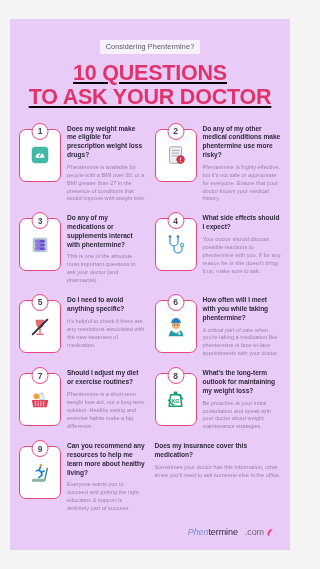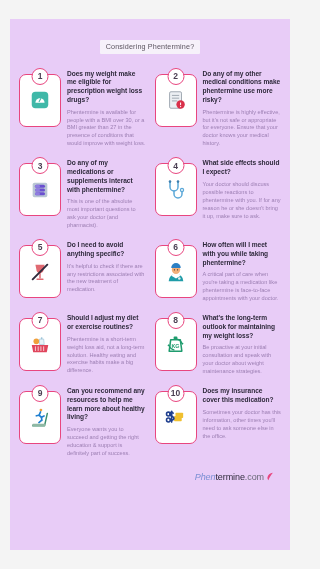--- a/index.html
+++ b/index.html
@@ -95,30 +95,34 @@
     padding-right: 16px;
     text-align: right;
     display: flex;
     align-items: center;
     justify-content: flex-end;
     gap: 2px;
   }
   .brand { font-size: 9px; letter-spacing: -.01em; }
   .brand .b1 { color: #7b8fd4; font-style: italic; }
   .brand .b2 { color: #2f2a3c; font-weight: normal; }
-  .brand .b3 { color: #6a6a78; }
+  .brand .b3 { color: #6a6a78; padding-left: 7px; }
   .mark { width: 8px; height: 9px; }
 </style>
 </head>
 <body>
 
 <div class="poster">
 
   <div class="header">
     <div class="eyebrow">Considering Phentermine?</div>
+    <div class="title">
+      <span>10 QUESTIONS</span>
+      <span class="l2">TO ASK YOUR DOCTOR</span>
+    </div>
   </div>
 
   <div class="grid">
 
     <div class="card">
       <div class="thumb">
         <div class="badge">1</div>
         <svg width="22" height="22" viewBox="0 0 24 24">
           <rect x="3" y="3" width="18" height="18" rx="4" fill="#3fb8a8"></rect>
           <path d="M7 15a5 5 0 0 1 10 0z" fill="#ffffff"></path>
@@ -286,37 +290,20 @@
           <rect x="3.4" y="18.4" width="14.4" height="2.6" rx="1.3" fill="#8fb8a4"></rect>
         </svg>
       </div>
       <div class="body">
         <div class="q">Can you recommend any resources to help me learn more about healthy living?</div>
         <div class="a">Everyone wants you to succeed and getting the right education &amp; support is definitely part of success.</div>
       </div>
     </div>
 
     <div class="card">
-      <div class="thumb">
-        <div class="badge">10</div>
-        <svg width="23" height="23" viewBox="0 0 24 24">
-          <g fill="#f0c030">
-            <rect x="12" y="7" width="8" height="5.5" rx=".8"></rect>
-            <rect x="10.5" y="10.5" width="8" height="5.5" rx=".8"></rect>
-          </g>
-          <g fill="none" stroke="#1f3f8f" stroke-width="1.7" stroke-linecap="round">
-            <path d="M9.6 7.4c-1.6-1-3.6-.6-3.6 1.1 0 2.4 4.4 1.8 4.4 4.3 0 1.8-2.2 2.2-3.8 1.2"></path>
-            <path d="M8 5.6v11.2"></path>
-          </g>
-          <g fill="none" stroke="#1f3f8f" stroke-width="1.6">
-            <circle cx="4.6" cy="8.4" r="2"></circle>
-            <circle cx="4.6" cy="14.6" r="2"></circle>
-          </g>
-        </svg>
-      </div>
       <div class="body">
         <div class="q">Does my insurance cover this medication?</div>
         <div class="a">Sometimes your doctor has this information, other times you'll need to ask someone else in the office.</div>
       </div>
     </div>
 
   </div>
 
   <div class="footer">
     <div class="brand">

